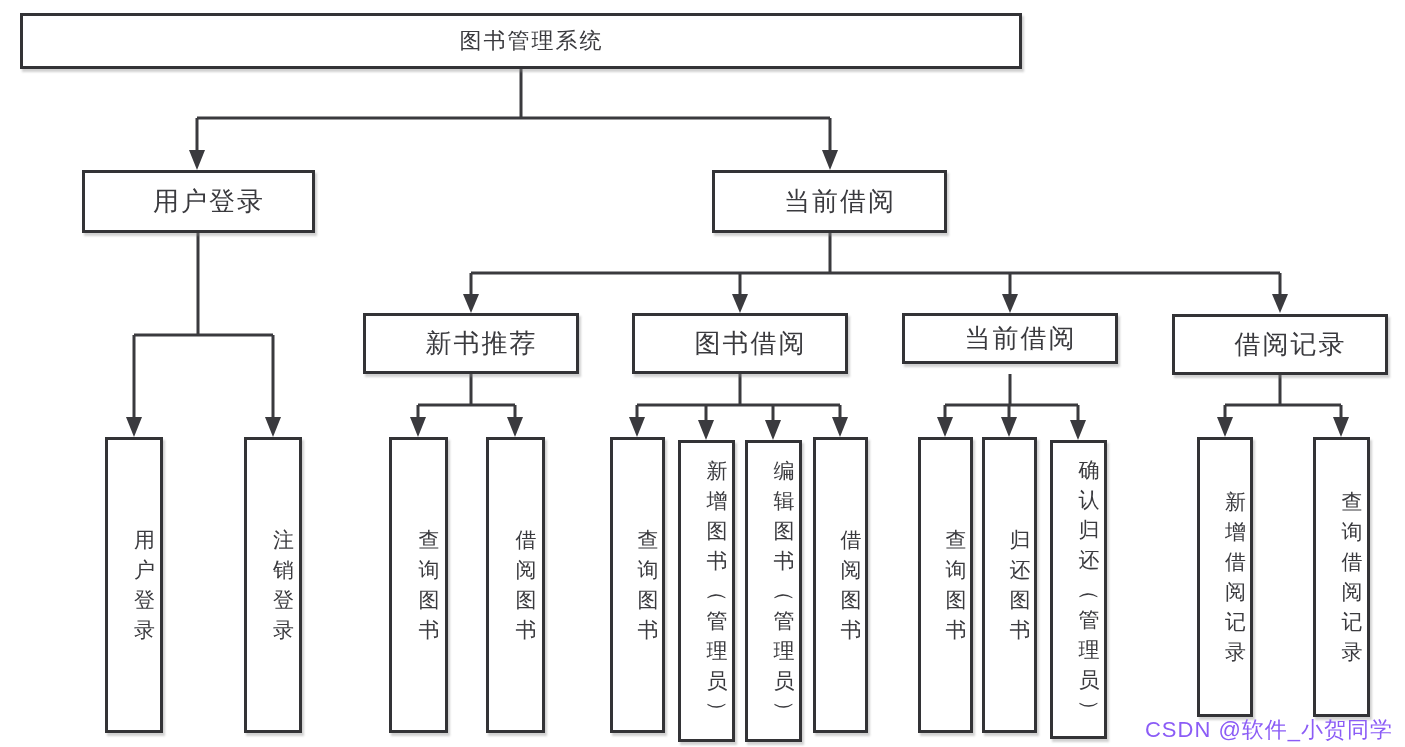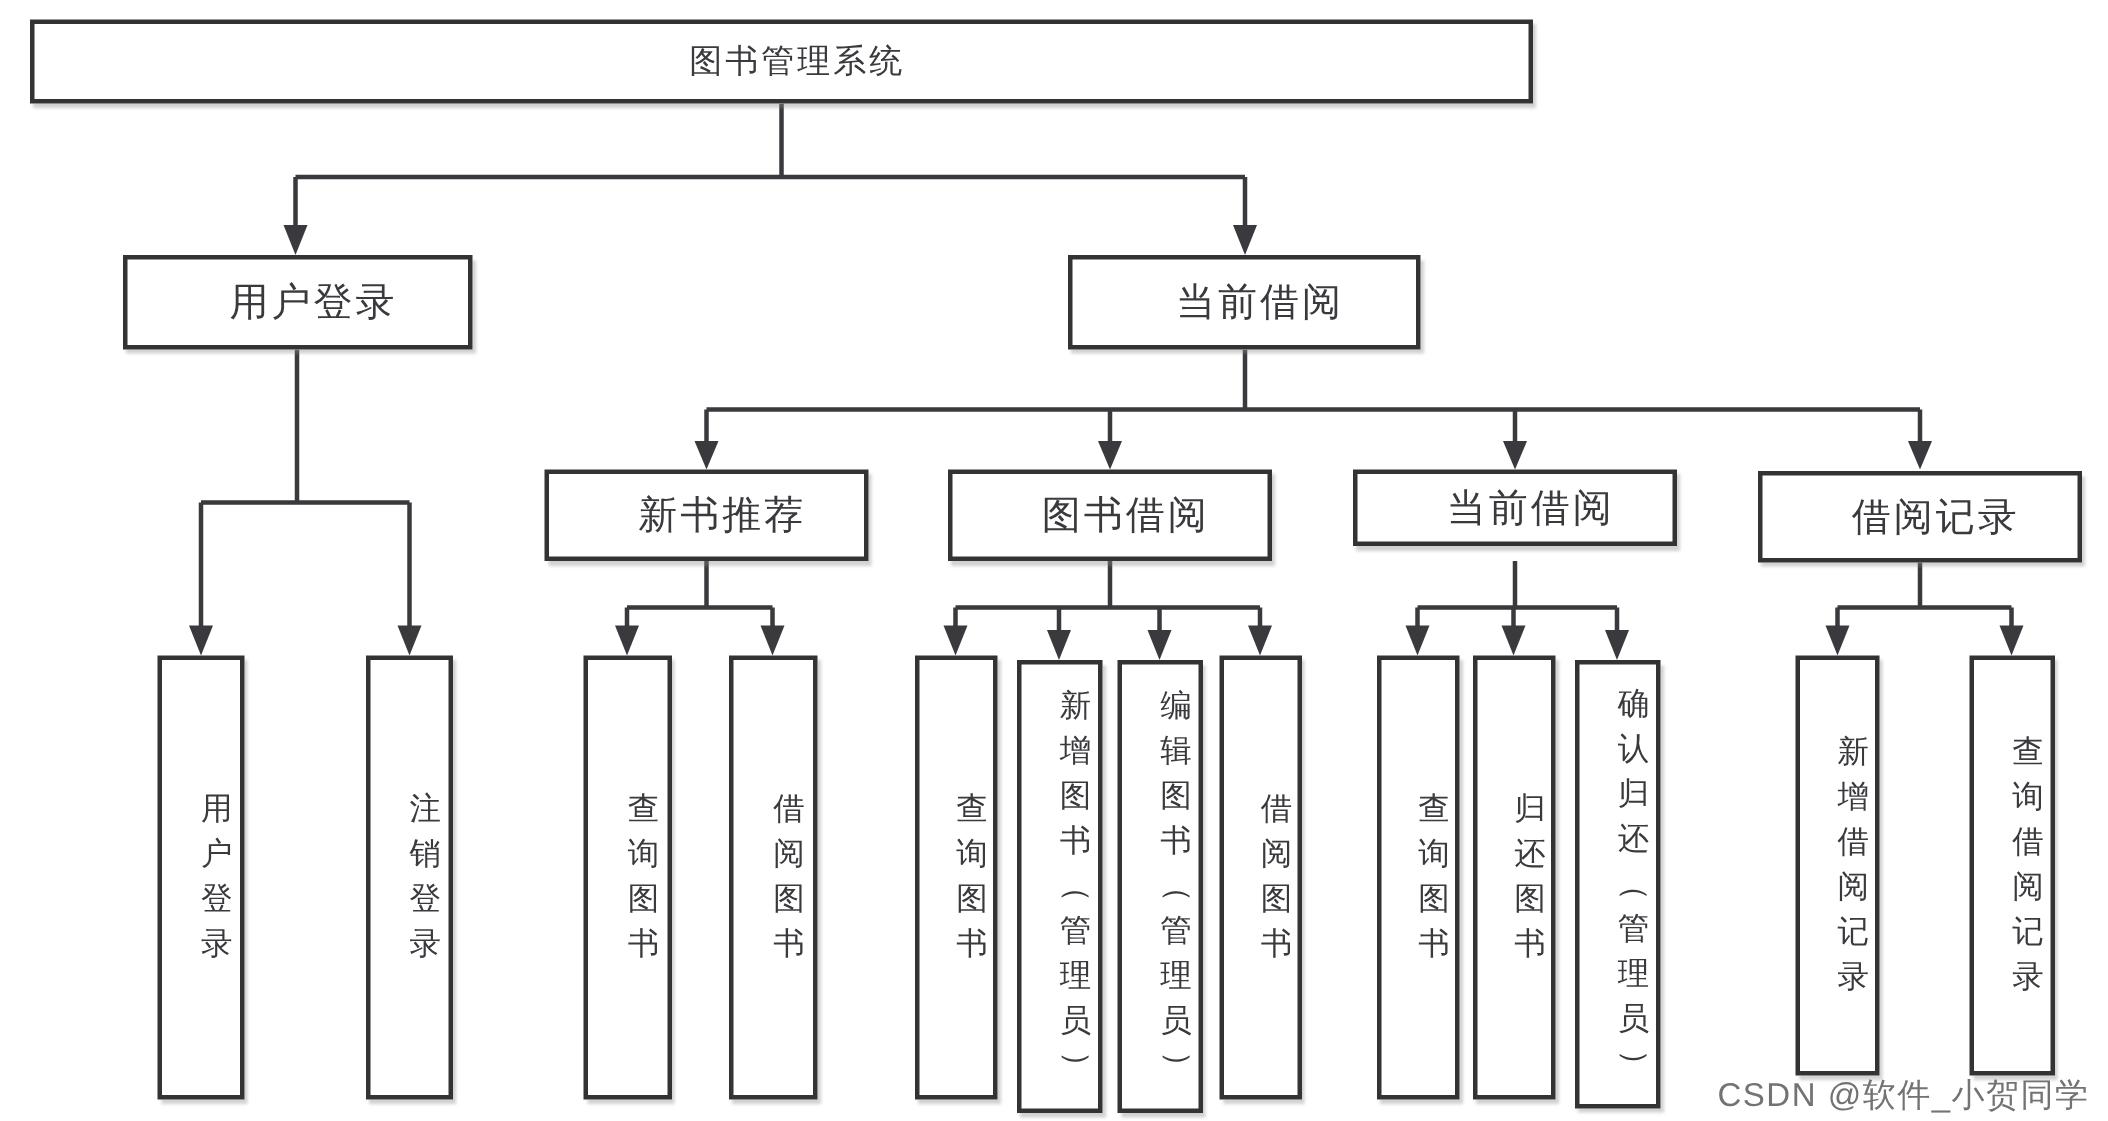--- a/index.html
+++ b/index.html
@@ -44,21 +44,21 @@
   .vbox { font-size: 21px; }
   .vtext { display: block; text-align: center; }
   .vchar { display: block; height: 30px; line-height: 30px; }
   .vrot  { transform: rotate(90deg); }
   .watermark {
     position: absolute;
     right: 12px;
     bottom: 2px;
     font-size: 22px;
     letter-spacing: 1px;
-    color: #737373;
+    color: #8b5cf6;
     z-index: 5;
     white-space: nowrap;
   }
 </style>
 </head>
 <body>
 
 <div class="stage">
 
   <svg class="connectors" viewBox="0 0 1405 747" xmlns="http://www.w3.org/2000/svg">

